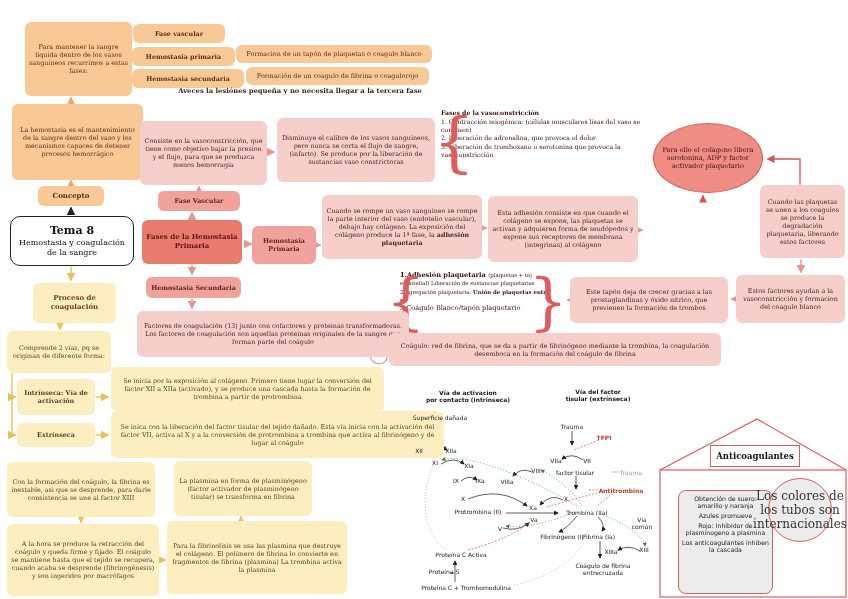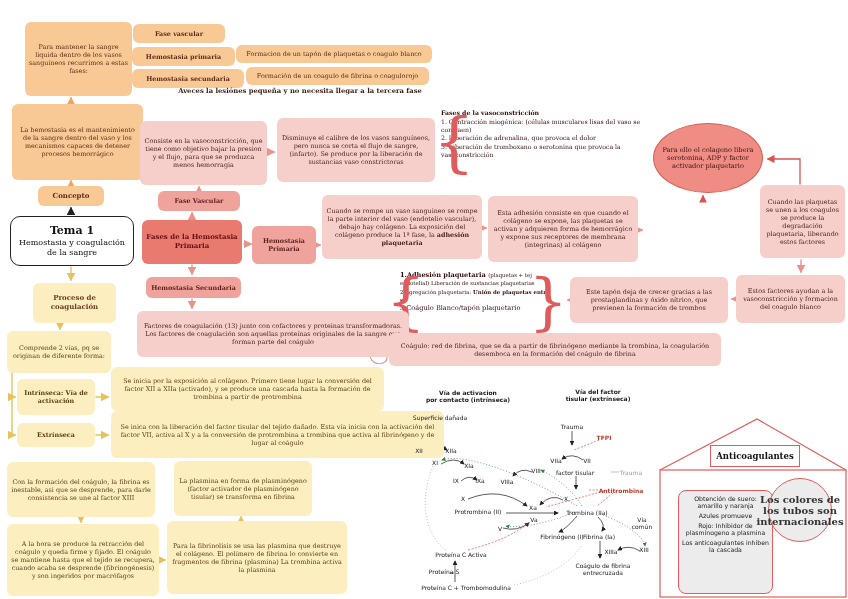--- a/index.html
+++ b/index.html
@@ -26,22 +26,22 @@
   .cl.red{color:#c0392b;font-weight:bold;}
   .cl.grey{color:#999;}
   .note{background:none;color:#3d2317;font-weight:bold;font-size:6.8px;}
   .house-title{position:absolute;z-index:2;background:#fff;border:1px solid #e05c5c;
       font-weight:bold;font-size:8.5px;display:flex;align-items:center;justify-content:center;color:#111;}
   .house-box{position:absolute;z-index:2;background:#ececec;border:1px solid #e05c5c;border-radius:8px;
       font-family:"DejaVu Sans",sans-serif;font-size:6.2px;color:#222;text-align:center;
       padding:4px 2px;box-sizing:border-box;}
   .house-box div{margin-bottom:3px;}
   .house-circle{position:absolute;z-index:2;background:#ececec;border:1px solid #e05c5c;border-radius:50%;
-      font-size:10px;color:#333;display:flex;align-items:center;justify-content:center;
-      text-align:center;padding:6px;box-sizing:border-box;font-weight:bold;}
+      font-size:12px;color:#333;display:flex;align-items:center;justify-content:center;
+      text-align:center;padding:6px;box-sizing:border-box;}
   .list-line{font-size:6.2px;text-align:left;margin-bottom:1px;}
   .sm{font-size:5.4px;}
 </style>
 </head>
 <body>
 
 <div class="stage">
 
 <svg class="overlay" width="848" height="599" viewBox="0 0 848 599">
   <defs>
@@ -147,21 +147,21 @@
 <div class="bx orange bold" style="left:133px;top:24px;width:92px;height:19px;">Fase vascular</div>
 <div class="bx orange bold" style="left:132px;top:47px;width:103px;height:19px;">Hemostasia primaria</div>
 <div class="bx orange" style="left:236px;top:45px;width:196px;height:18px;">Formacion de un tapón de plaquetas o coagulo blanco</div>
 <div class="bx orange bold" style="left:132px;top:69px;width:112px;height:19px;">Hemostasia secundaria</div>
 <div class="bx orange" style="left:246px;top:67px;width:183px;height:18px;">Formación de un coagulo de fibrina o coagulorojo</div>
 <div class="bx orange" style="left:12px;top:104px;width:131px;height:76px;">La hemostasia es el mantenimiento de la sangre dentro del vaso y los mecanismos capaces de detener procesos hemorrágico</div>
 <div class="bx note" style="left:150px;top:85px;width:300px;height:12px;">Aveces la lesiónes pequeña y no necesita llegar a la tercera fase</div>
 <div class="bx orange bold" style="left:38px;top:186px;width:66px;height:20px;font-size:7px;">Concepto</div>
 <div class="bx tema" style="left:10px;top:216px;width:124px;height:50px;">
   <div class="inner">
-    <div class="bold" style="font-size:11px;">Tema 1</div>
+    <div class="bold" style="font-size:11px;">Tema 8</div>
     <div style="font-size:8px;">Hemostasia y coagulación de la sangre</div>
   </div>
 </div>
 
 <div class="bx pinkL" style="left:140px;top:121px;width:127px;height:64px;">Consiste en la vasoconstricción, que tiene como objetivo bajar la presion y el flujo, para que se produzca menos hemorragia</div>
 <div class="bx pinkL" style="left:277px;top:118px;width:158px;height:64px;">Disminuye el calibre de los vasos sanguíneos, pero nunca se corta el flujo de sangre, (infarto). Se produce por la liberación de sustancias vaso constrictoras</div>
 <div class="bx whitebox" style="left:437px;top:107px;width:215px;height:75px;display:block;">
   <span class="brace" style="left:-4px;top:2px;font-size:66px;">{</span>
   <div class="list-line bold">Fases de la vasoconstricción</div>
   <div class="list-line">1. Contracción miogénica: (células musculares lisas del vaso se contraen)</div>
@@ -170,21 +170,21 @@
 </div>
 <div class="bx ellipse" style="left:653px;top:123px;width:110px;height:70px;font-size:6.6px;">Para ello el colageno libera serotonina, ADP y factor activador plaquetario</div>
 
 <div class="bx pinkM" style="left:158px;top:191px;width:82px;height:20px;">Fase Vascular</div>
 <div class="bx salmon" style="left:142px;top:220px;width:100px;height:44px;">Fases de la Hemostasia Primaria</div>
 <div class="bx pinkM" style="left:252px;top:226px;width:64px;height:38px;">Hemostasia Primaria</div>
 <div class="bx pinkM" style="left:146px;top:277px;width:95px;height:21px;">Hemostasia Secundaria</div>
 <div class="bx pinkL" style="left:322px;top:195px;width:160px;height:64px;">
   <div class="inner"><span>Cuando se rompe un vaso sanguineo se rompe la parte interior del vaso (endotelio vascular), debajo hay colágeno. La exposición del colágeno produce la 1ª fase, la </span><b>adhesión plaquetaria</b></div>
 </div>
-<div class="bx pinkL" style="left:488px;top:196px;width:150px;height:66px;">Esta adhesión consiste en que cuando el colágeno se expone, las plaquetas se activan y adquieren forma de hemorrágico y expone sus receptores de membrana (integrinas) al colágeno</div>
+<div class="bx pinkL" style="left:488px;top:196px;width:150px;height:66px;">Esta adhesión consiste en que cuando el colágeno se expone, las plaquetas se activan y adquieren forma de seudópodos y expone sus receptores de membrana (integrinas) al colágeno</div>
 <div class="bx pinkL" style="left:760px;top:185px;width:85px;height:73px;">Cuando las plaquetas se unen a los coagulos se produce la degradación plaquetaria, liberando estos factores</div>
 <div class="bx pinkL" style="left:736px;top:275px;width:109px;height:48px;">Estos factores ayudan a la vasoconstricción y formacion del coagulo blanco</div>
 <div class="bx pinkL" style="left:570px;top:277px;width:158px;height:46px;">Este tapón deja de crecer gracias a las prostaglandinas y óxido nítrico, que previenen la formación de trombos</div>
 <div class="bx whitebox" style="left:396px;top:269px;width:162px;height:70px;display:block;">
   <span class="brace" style="left:-10px;top:2px;font-size:62px;">{</span>
   <span class="brace" style="right:-10px;top:2px;font-size:62px;">}</span>
   <div class="list-line"><b style="font-size:6.6px;">1.Adhesión plaquetaria </b><span class="sm">(plaquetas + tej endotelial) Liberación de sustancias plaquetarias</span></div>
   <div class="list-line"><span class="sm">2.Agregación plaquetaria: </span><b class="sm">Unión de plaquetas entre sí</b></div>
   <div class="list-line" style="font-size:6.6px;">3.Coágulo Blanco/tapón plaquetario</div>
 </div>

